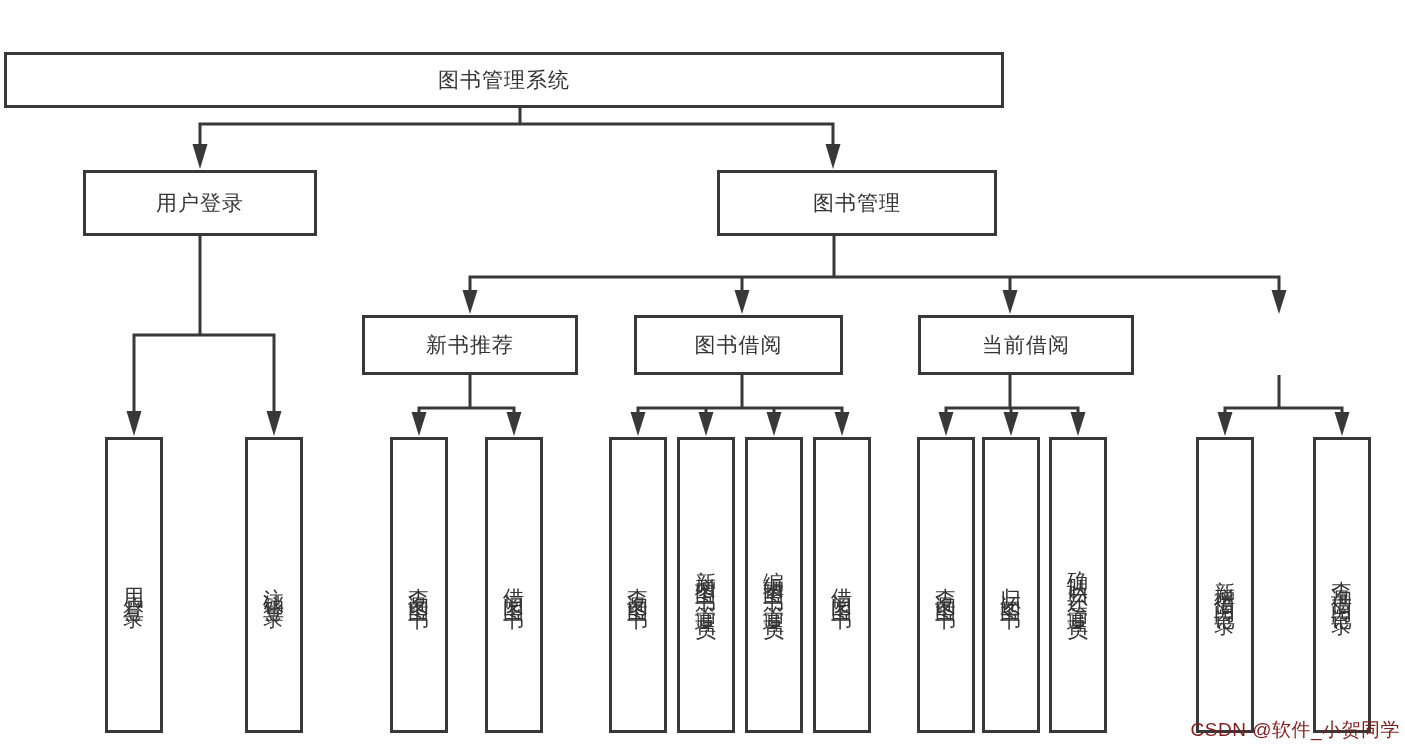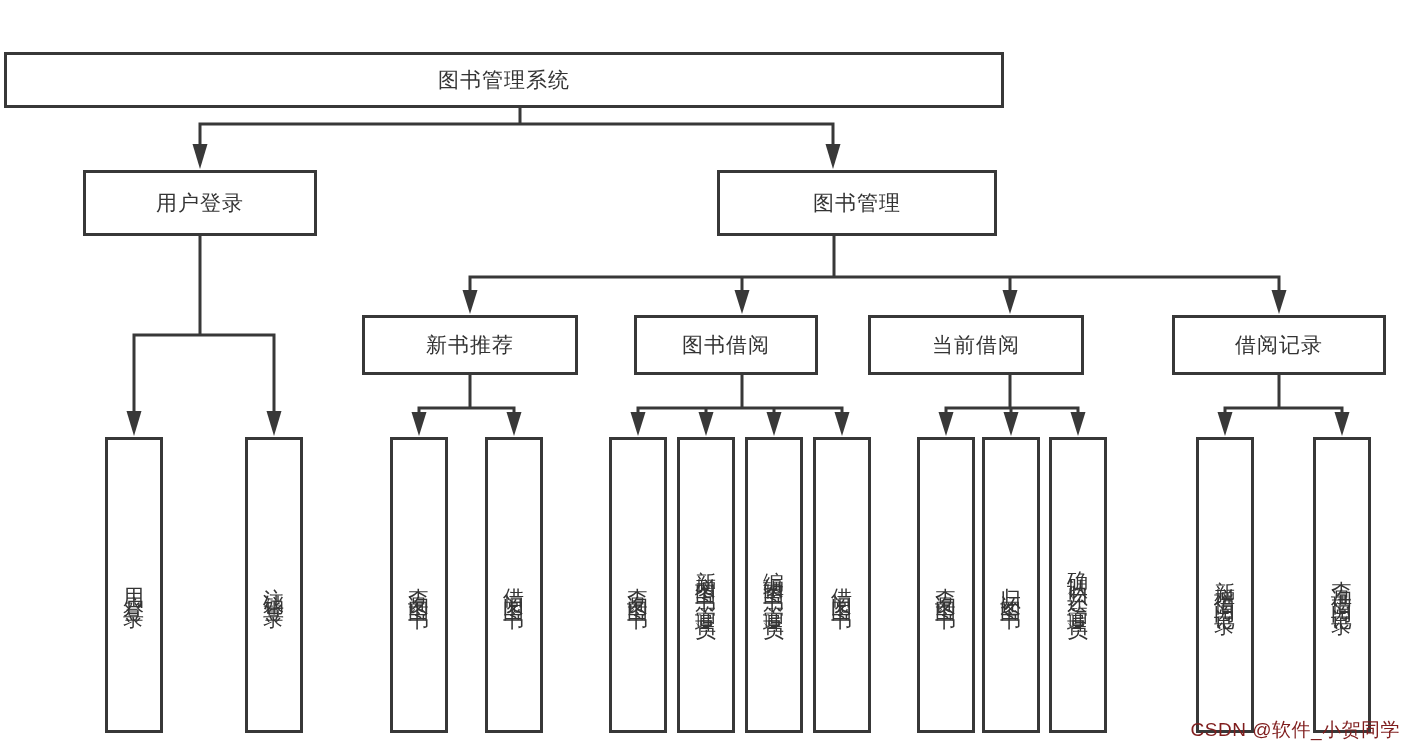--- a/index.html
+++ b/index.html
@@ -106,28 +106,25 @@
   <div class="node h-node" style="left:83px; top:170px; width:234px; height:66px;">
     <span>用户登录</span>
   </div>
   <div class="node h-node" style="left:717px; top:170px; width:280px; height:66px;">
     <span>图书管理</span>
   </div>
 
   <div class="node h-node" style="left:362px; top:315px; width:216px; height:60px;text-align:right;">
     <span>新书推荐</span>
   </div>
-  <div class="node h-node" style="left:634px; top:315px; width:184px; height:60px;">
+  <div class="node h-node" style="left:634px; top:315px; width:209px; height:60px;">
     <span>图书借阅</span>
   </div>
-  <div class="node h-node" style="left:868px; top:315px; width:216px; height:60px;">
+  <div class="node h-node" style="left:918px; top:315px; width:216px; height:60px;">
     <span>当前借阅</span>
-  </div>
-  <div class="node h-node" style="left:1172px; top:315px; width:214px; height:60px;">
-    <span>借阅记录</span>
   </div>
 
   <div class="node v-node" style="left:105px; top:437px; width:58px; height:296px;">
     <span>用户登录</span>
   </div>
   <div class="node v-node" style="left:245px; top:437px; width:58px; height:296px;">
     <span>注销登录</span>
   </div>
 
   <div class="node v-node" style="left:390px; top:437px; width:58px; height:296px;">

